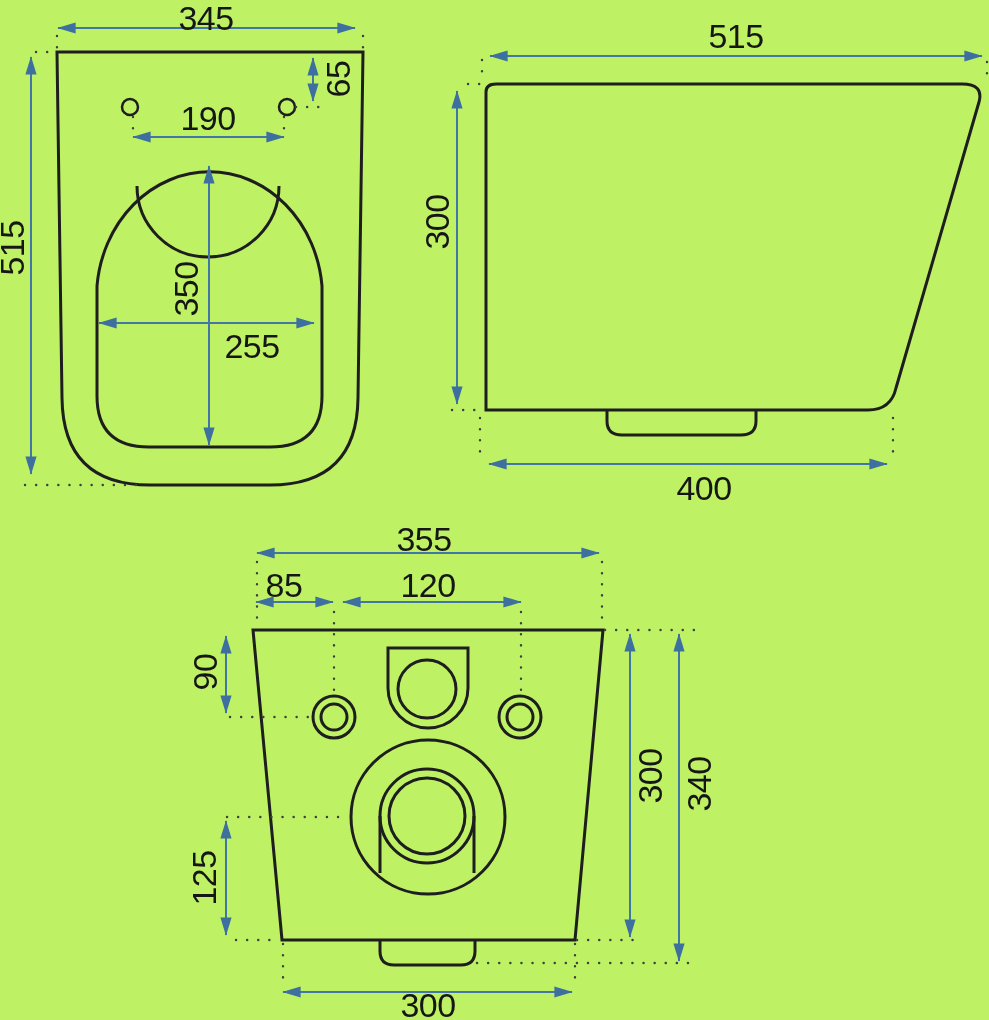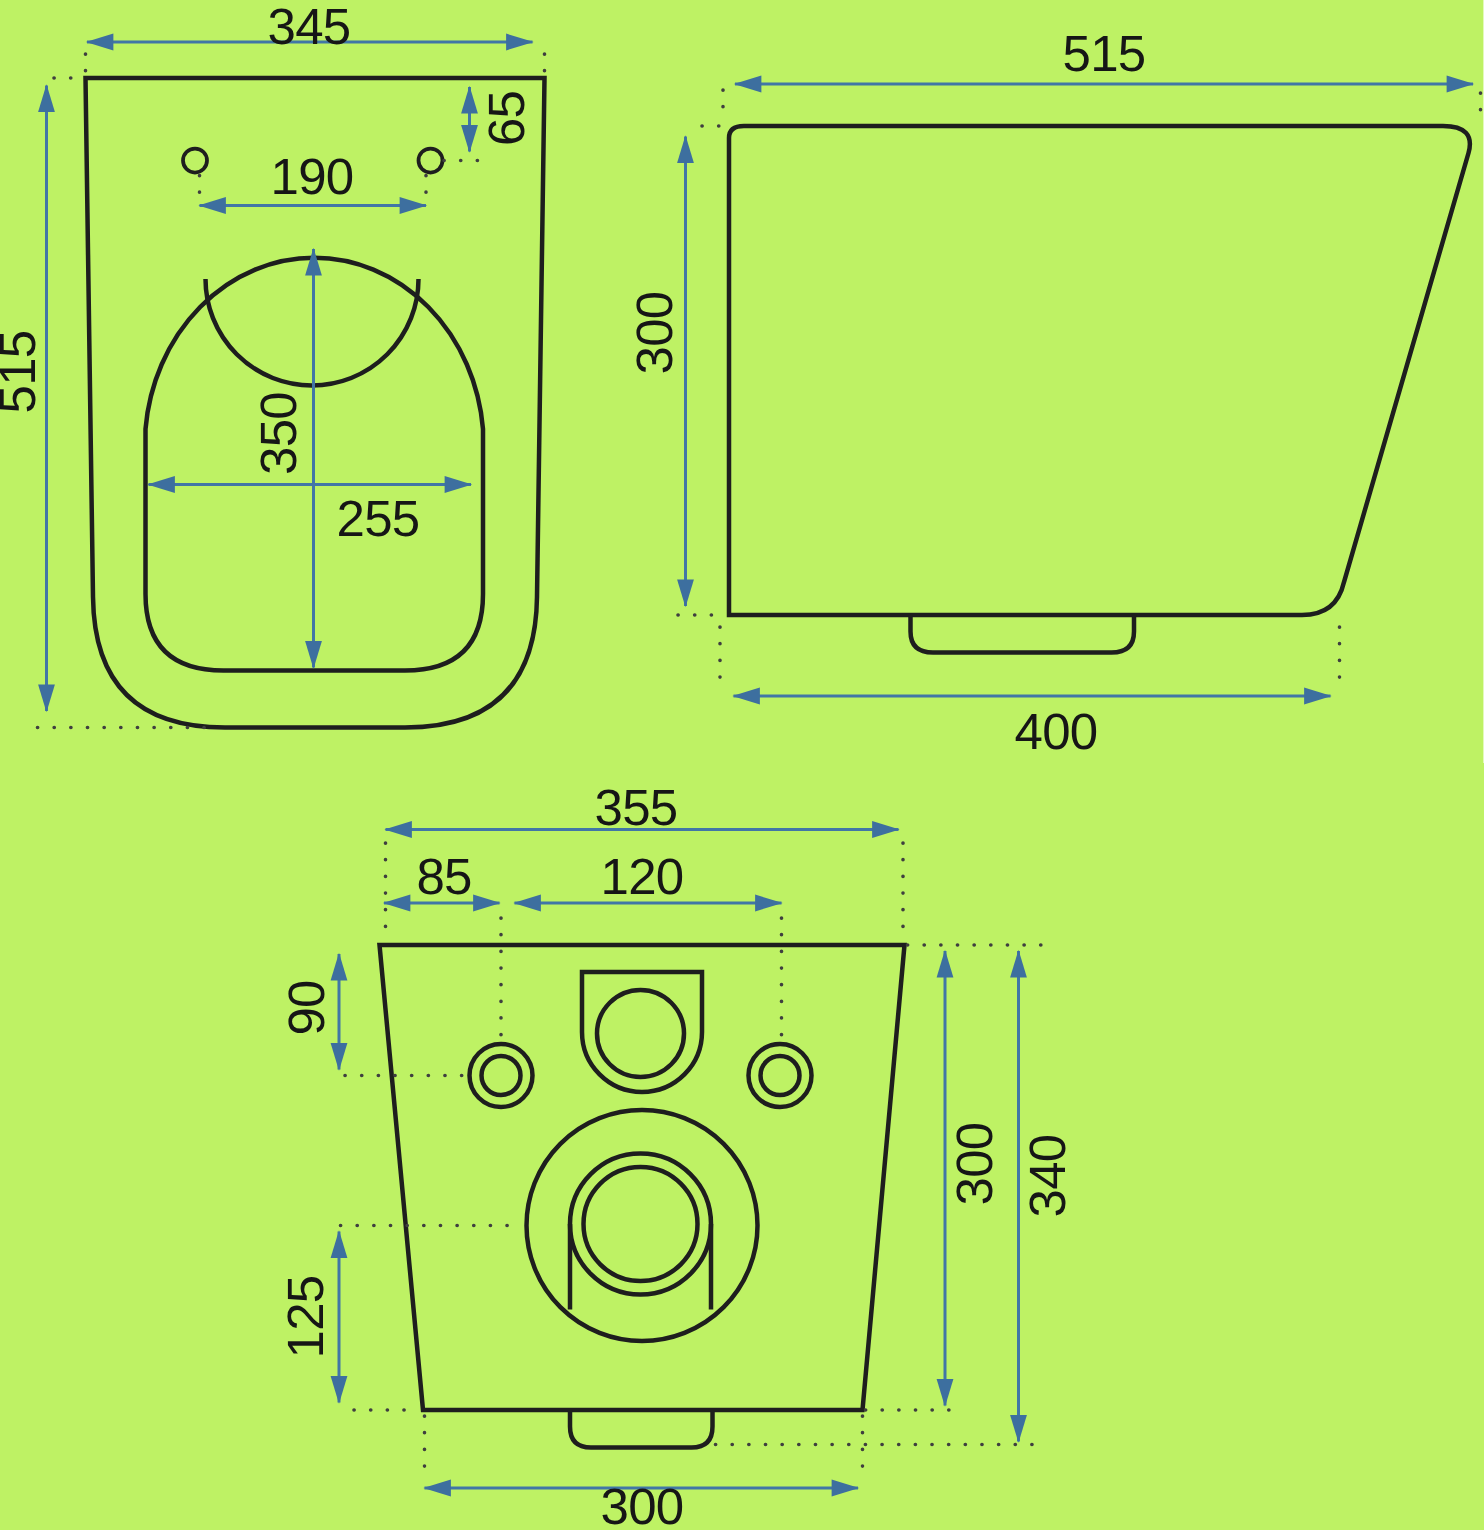--- a/index.html
+++ b/index.html
@@ -115,21 +115,21 @@
   <span class="lbl rot" style="left:338px;top:79px;">65</span>
   <span class="lbl" style="left:208px;top:118px;">190</span>
   <span class="lbl rot" style="left:186px;top:289px;">350</span>
   <span class="lbl" style="left:252px;top:346px;text-align:right;">255</span>
 
   <span class="lbl" style="left:736px;top:36px;">515</span>
   <span class="lbl rot" style="left:437px;top:222px;">300</span>
   <span class="lbl" style="left:704px;top:488px;">400</span>
 
   <span class="lbl" style="left:408px;top:539px;margin-left:16px;">355</span>
-  <span class="lbl" style="left:296px;top:585px;">85</span>
+  <span class="lbl" style="left:284px;top:585px;">85</span>
   <span class="lbl" style="left:428px;top:585px;">120</span>
   <span class="lbl rot" style="left:205px;top:672px;">90</span>
   <span class="lbl rot" style="left:204px;top:878px;">125</span>
   <span class="lbl rot" style="left:650px;top:776px;">300</span>
   <span class="lbl rot" style="left:699px;top:784px;">340</span>
   <span class="lbl" style="left:428px;top:1005px;">300</span>
 
 </div>
 
 </body></html>

